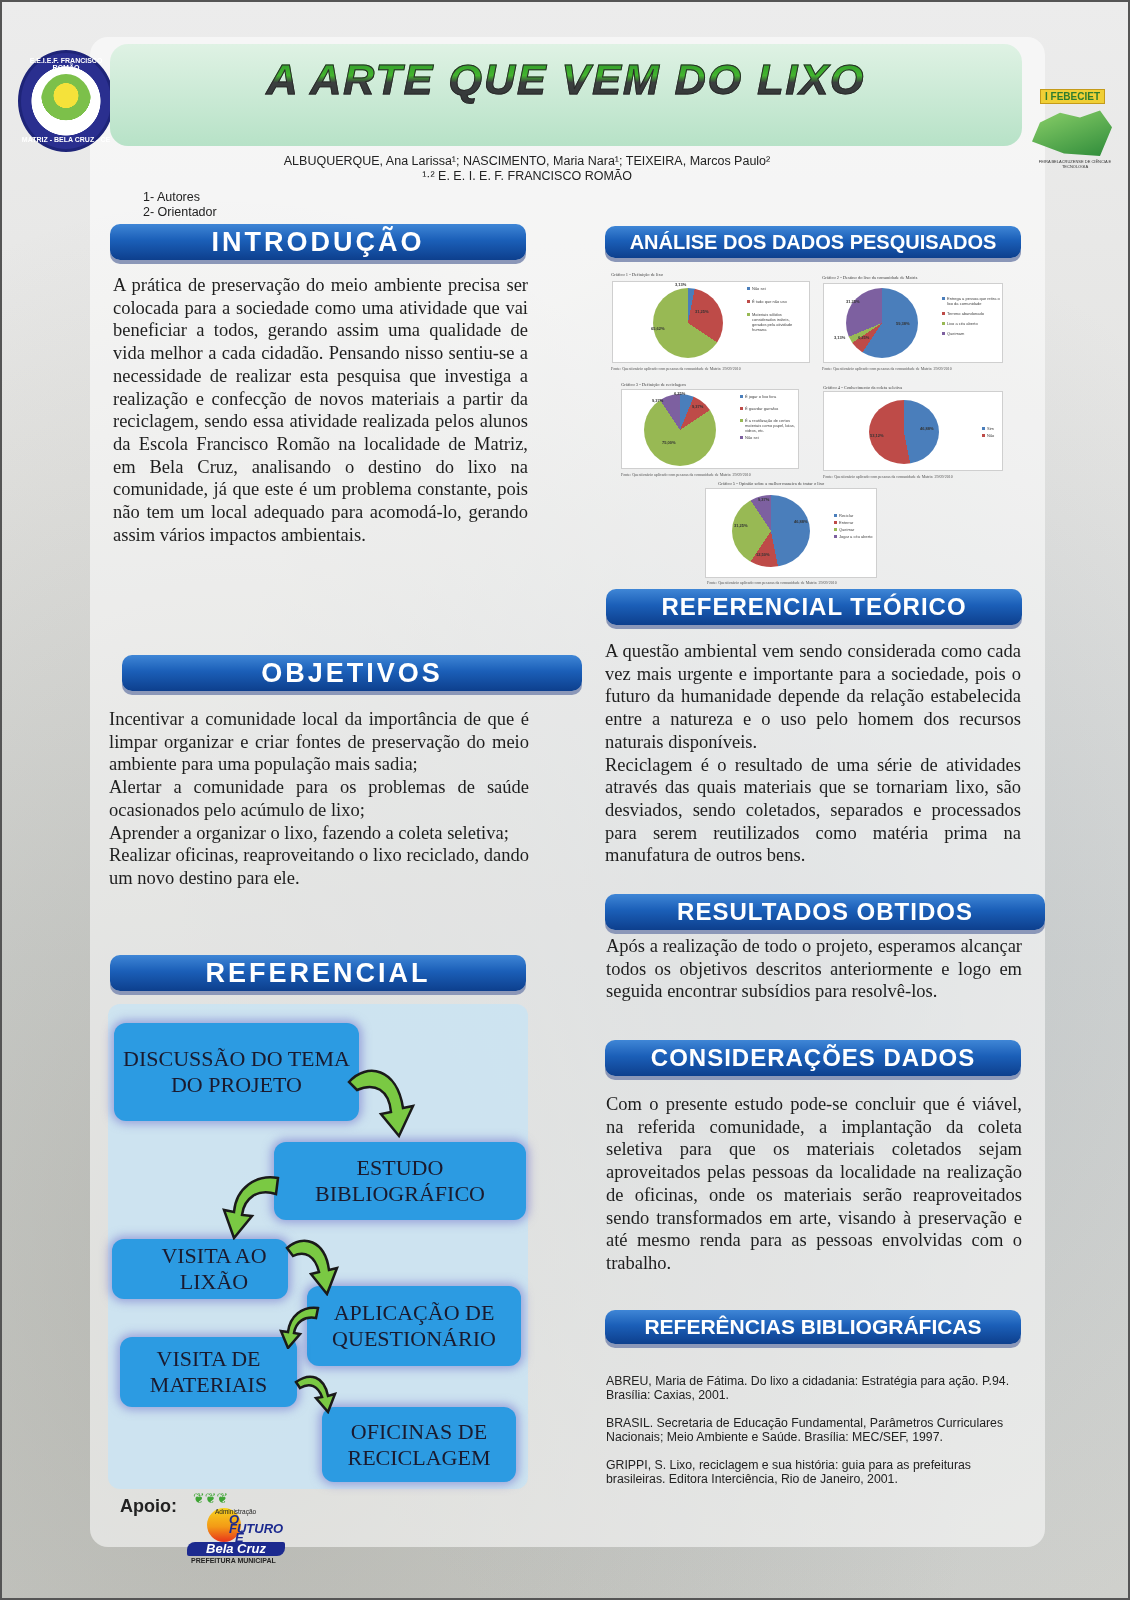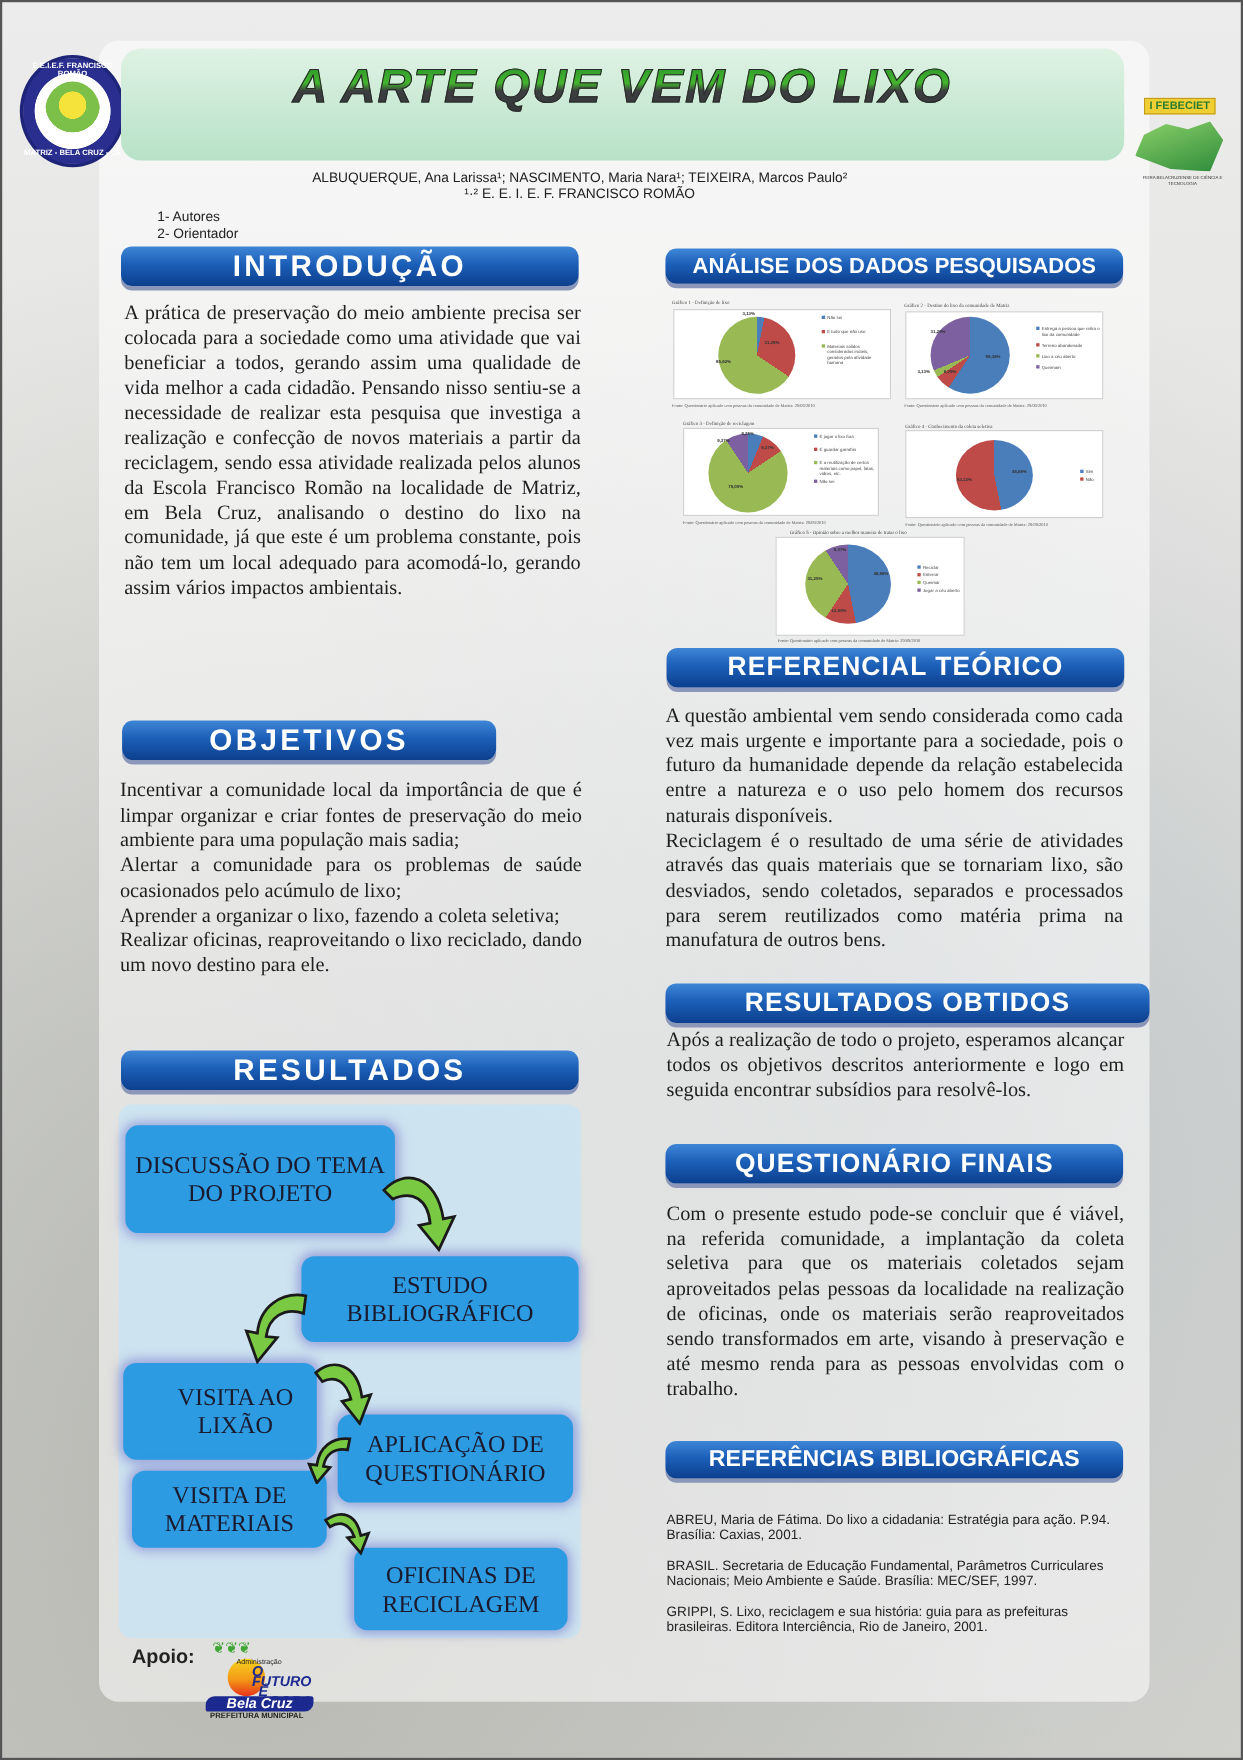--- a/index.html
+++ b/index.html
@@ -184,33 +184,33 @@
     <span class="badge">I FEBECIET</span>
     <div class="map"></div>
     <div class="cap">FEIRA BELACRUZENSE DE CIÊNCIA E TECNOLOGIA</div>
   </div>
 
   <div class="sec-head" style="left:108px; top:222px; width:416px; font-size:27px; letter-spacing:3px;">INTRODUÇÃO</div>
   <div class="body-text" style="left:111px; top:272px; width:415px;">
     <p>A prática de preservação do meio ambiente precisa ser colocada para a sociedade como uma atividade que vai beneficiar a todos, gerando assim uma qualidade de vida melhor a cada cidadão. Pensando nisso sentiu-se a necessidade de realizar esta pesquisa que investiga a realização e confecção de novos materiais a partir da reciclagem, sendo essa atividade realizada pelos alunos da Escola Francisco Romão na localidade de Matriz, em Bela Cruz, analisando o destino do lixo na comunidade, já que este é um problema constante, pois não tem um local adequado para acomodá-lo, gerando assim vários impactos ambientais.</p>
   </div>
 
-  <div class="sec-head" style="left:109px; top:653px; width:340px; font-size:27px; letter-spacing:3px;">OBJETIVOS</div>
+  <div class="sec-head" style="left:120px; top:653px; width:460px; font-size:27px; letter-spacing:3px;">OBJETIVOS</div>
   <div class="body-text" style="left:107px; top:706px; width:420px;">
     <p>Incentivar a comunidade local da importância de que é limpar organizar e criar fontes de preservação do meio ambiente para uma população mais sadia;</p>
     <p>Alertar a comunidade para os problemas de saúde ocasionados pelo acúmulo de lixo;</p>
     <p>Aprender a organizar o lixo, fazendo a coleta seletiva;</p>
     <p>Realizar oficinas, reaproveitando o lixo reciclado, dando um novo destino para ele.</p>
   </div>
 
-  <div class="sec-head" style="left:108px; top:953px; width:416px; font-size:27px; letter-spacing:3px;">RESULTADOS</div>
+  <div class="sec-head" style="left:108px; top:953px; width:416px; font-size:27px; letter-spacing:3px;">REFERENCIAL</div>
   <div class="flow-bg"></div>
   <div class="flow-box" style="left:112px; top:1021px; width:245px; height:98px;">DISCUSSÃO DO TEMA DO PROJETO</div>
   <div class="flow-box" style="left:272px; top:1140px; width:252px; height:78px;">ESTUDO BIBLIOGRÁFICO</div>
-  <div class="flow-box" style="left:110px; top:1237px; width:176px; height:88px;padding-left:28px;">VISITA AO LIXÃO</div>
+  <div class="flow-box" style="left:110px; top:1237px; width:176px; height:60px;padding-left:28px;">VISITA AO LIXÃO</div>
   <div class="flow-box" style="left:305px; top:1284px; width:214px; height:80px;">APLICAÇÃO DE QUESTIONÁRIO</div>
   <div class="flow-box" style="left:118px; top:1335px; width:177px; height:70px;">VISITA DE MATERIAIS</div>
   <div class="flow-box" style="left:320px; top:1405px; width:194px; height:75px;">OFICINAS DE RECICLAGEM</div>
 
   <svg class="arrow" style="left:345px; top:1058px;" width="70" height="80" viewBox="0 0 70 80">
     <path d="M2 22 C20 2, 50 8, 56 48 L66 46 L52 76 L34 54 L44 52 C42 30, 28 22, 10 30 Z" fill="#7ac943" stroke="#1a1a1a" stroke-width="2.5"></path>
   </svg>
   <svg class="arrow" style="left:218px; top:1168px;" width="60" height="70" viewBox="0 0 60 70">
     <path d="M58 8 C36 4, 16 18, 14 42 L4 40 L14 68 L32 46 L22 45 C24 28, 38 18, 56 24 Z" fill="#7ac943" stroke="#1a1a1a" stroke-width="2.5"></path>
   </svg>
@@ -368,21 +368,21 @@
   <div class="body-text" style="left:603px; top:638px; width:416px;">
     <p>A questão ambiental vem sendo considerada como cada vez mais urgente e importante para a sociedade, pois o futuro da humanidade depende da relação estabelecida entre a natureza e o uso pelo homem dos recursos naturais disponíveis.</p>
     <p>Reciclagem é o resultado de uma série de atividades através das quais materiais que se tornariam lixo, são desviados, sendo coletados, separados e processados para serem reutilizados como matéria prima na manufatura de outros bens.</p>
   </div>
 
   <div class="sec-head" style="left:603px; top:892px; width:440px; font-size:24px;">RESULTADOS OBTIDOS</div>
   <div class="body-text" style="left:604px; top:933px; width:416px;">
     <p>Após a realização de todo o projeto, esperamos alcançar todos os objetivos descritos anteriormente e logo em seguida encontrar subsídios para resolvê-los.</p>
   </div>
 
-  <div class="sec-head" style="left:603px; top:1038px; width:416px; font-size:24px;">QUESTIONÁRIO FINAIS</div>
+  <div class="sec-head" style="left:603px; top:1038px; width:416px; font-size:24px;">CONSIDERAÇÕES DADOS</div>
   <div class="body-text" style="left:604px; top:1091px; width:416px;">
     <p>Com o presente estudo pode-se concluir que é viável, na referida comunidade, a implantação da coleta seletiva para que os materiais coletados sejam aproveitados pelas pessoas da localidade na realização de oficinas, onde os materiais serão reaproveitados sendo transformados em arte, visando à preservação e até mesmo renda para as pessoas envolvidas com o trabalho.</p>
   </div>
 
   <div class="sec-head" style="left:603px; top:1308px; width:416px; height:34px; font-size:21px; letter-spacing:0;">REFERÊNCIAS BIBLIOGRÁFICAS</div>
   <div class="refs">
     <p>ABREU, Maria de Fátima. Do lixo a cidadania: Estratégia para ação. P.94. Brasília: Caxias, 2001.</p>
     <p>BRASIL. Secretaria de Educação Fundamental, Parâmetros Curriculares Nacionais; Meio Ambiente e Saúde. Brasília: MEC/SEF, 1997.</p>
     <p>GRIPPI, S. Lixo, reciclagem e sua história: guia para as prefeituras brasileiras. Editora Interciência, Rio de Janeiro, 2001.</p>
   </div>

